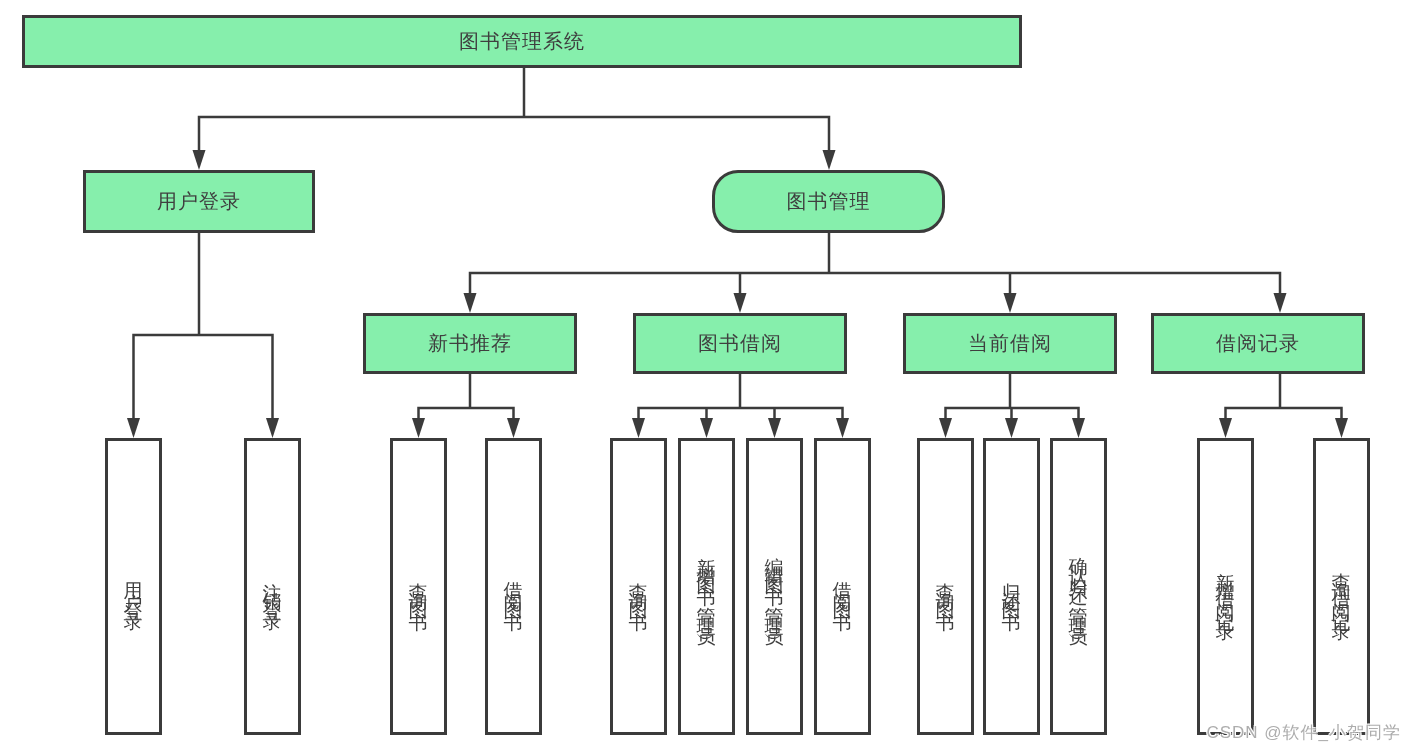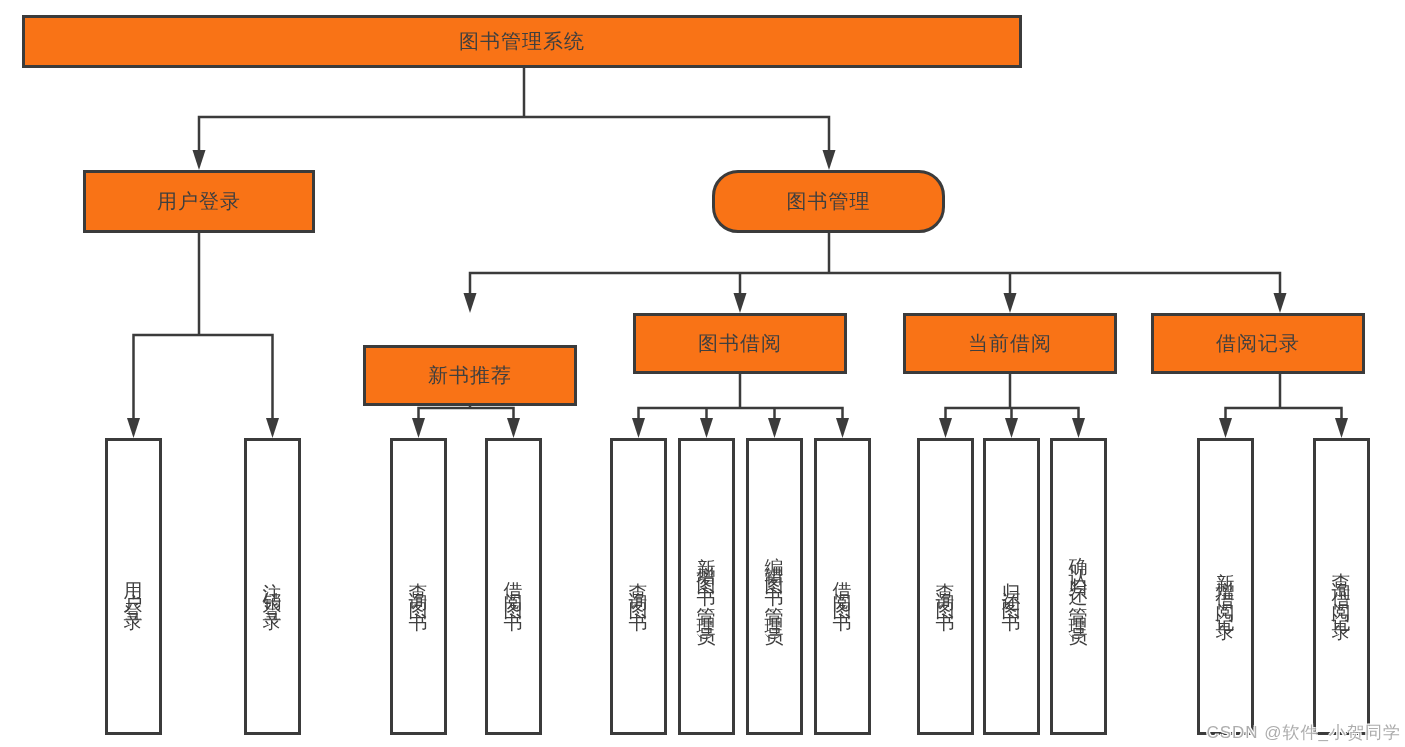--- a/index.html
+++ b/index.html
@@ -2,37 +2,37 @@
 <html><head>
 <meta charset="utf-8">
 <style>
   html,body{margin:0;padding:0;background:#ffffff;}
   .canvas{
     position:relative;width:1405px;height:747px;background:#ffffff;
     font-family:"Liberation Sans",sans-serif;overflow:hidden;
   }
   .wires{position:absolute;left:0;top:0;z-index:1;}
   .hbox{
-    position:absolute;z-index:2;box-sizing:border-box;background:#f97316;
+    position:absolute;z-index:2;box-sizing:border-box;background:#86efac;
     border:3px solid #3b3b3b;display:flex;align-items:center;justify-content:center;
     font-size:20px;color:#3f3f3f;letter-spacing:1px;white-space:nowrap;
   }
   .vbox{
     position:absolute;z-index:2;box-sizing:border-box;background:#ffffff;
     border:3px solid #3b3b3b;top:438px;width:57px;height:297px;
     display:flex;align-items:center;justify-content:center;
   }
   .vbox .vtext{
     writing-mode:vertical-rl;text-orientation:mixed;white-space:nowrap;
     font-size:19px;letter-spacing:10px;line-height:1;color:#3f3f3f;
   }
   .b-root{left:22px;top:15px;width:1000px;height:53px;}
   .b-login{left:83px;top:170px;width:232px;height:63px;}
   .b-manage{left:712px;top:170px;width:233px;height:63px;border-radius:26px;}
-  .b-s0{left:363px;top:313px;width:214px;height:61px;margin-top:32px;}
+  .b-s0{left:363px;top:313px;width:214px;height:61px;}
   .b-s1{left:633px;top:313px;width:214px;height:61px;}
   .b-s2{left:903px;top:313px;width:214px;height:61px;}
   .b-s3{left:1151px;top:313px;width:214px;height:61px;}
   .v-l0{left:105px;}.v-l1{left:244px;}
   .v-a0{left:390px;}.v-a1{left:485px;}
   .v-b0{left:610px;}.v-b1{left:678px;}.v-b2{left:746px;}.v-b3{left:814px;}
   .v-c0{left:917px;}.v-c1{left:983px;}.v-c2{left:1050px;}
   .v-d0{left:1197px;}.v-d1{left:1313px;}
   .watermark{
     position:absolute;right:4px;bottom:3px;z-index:5;

